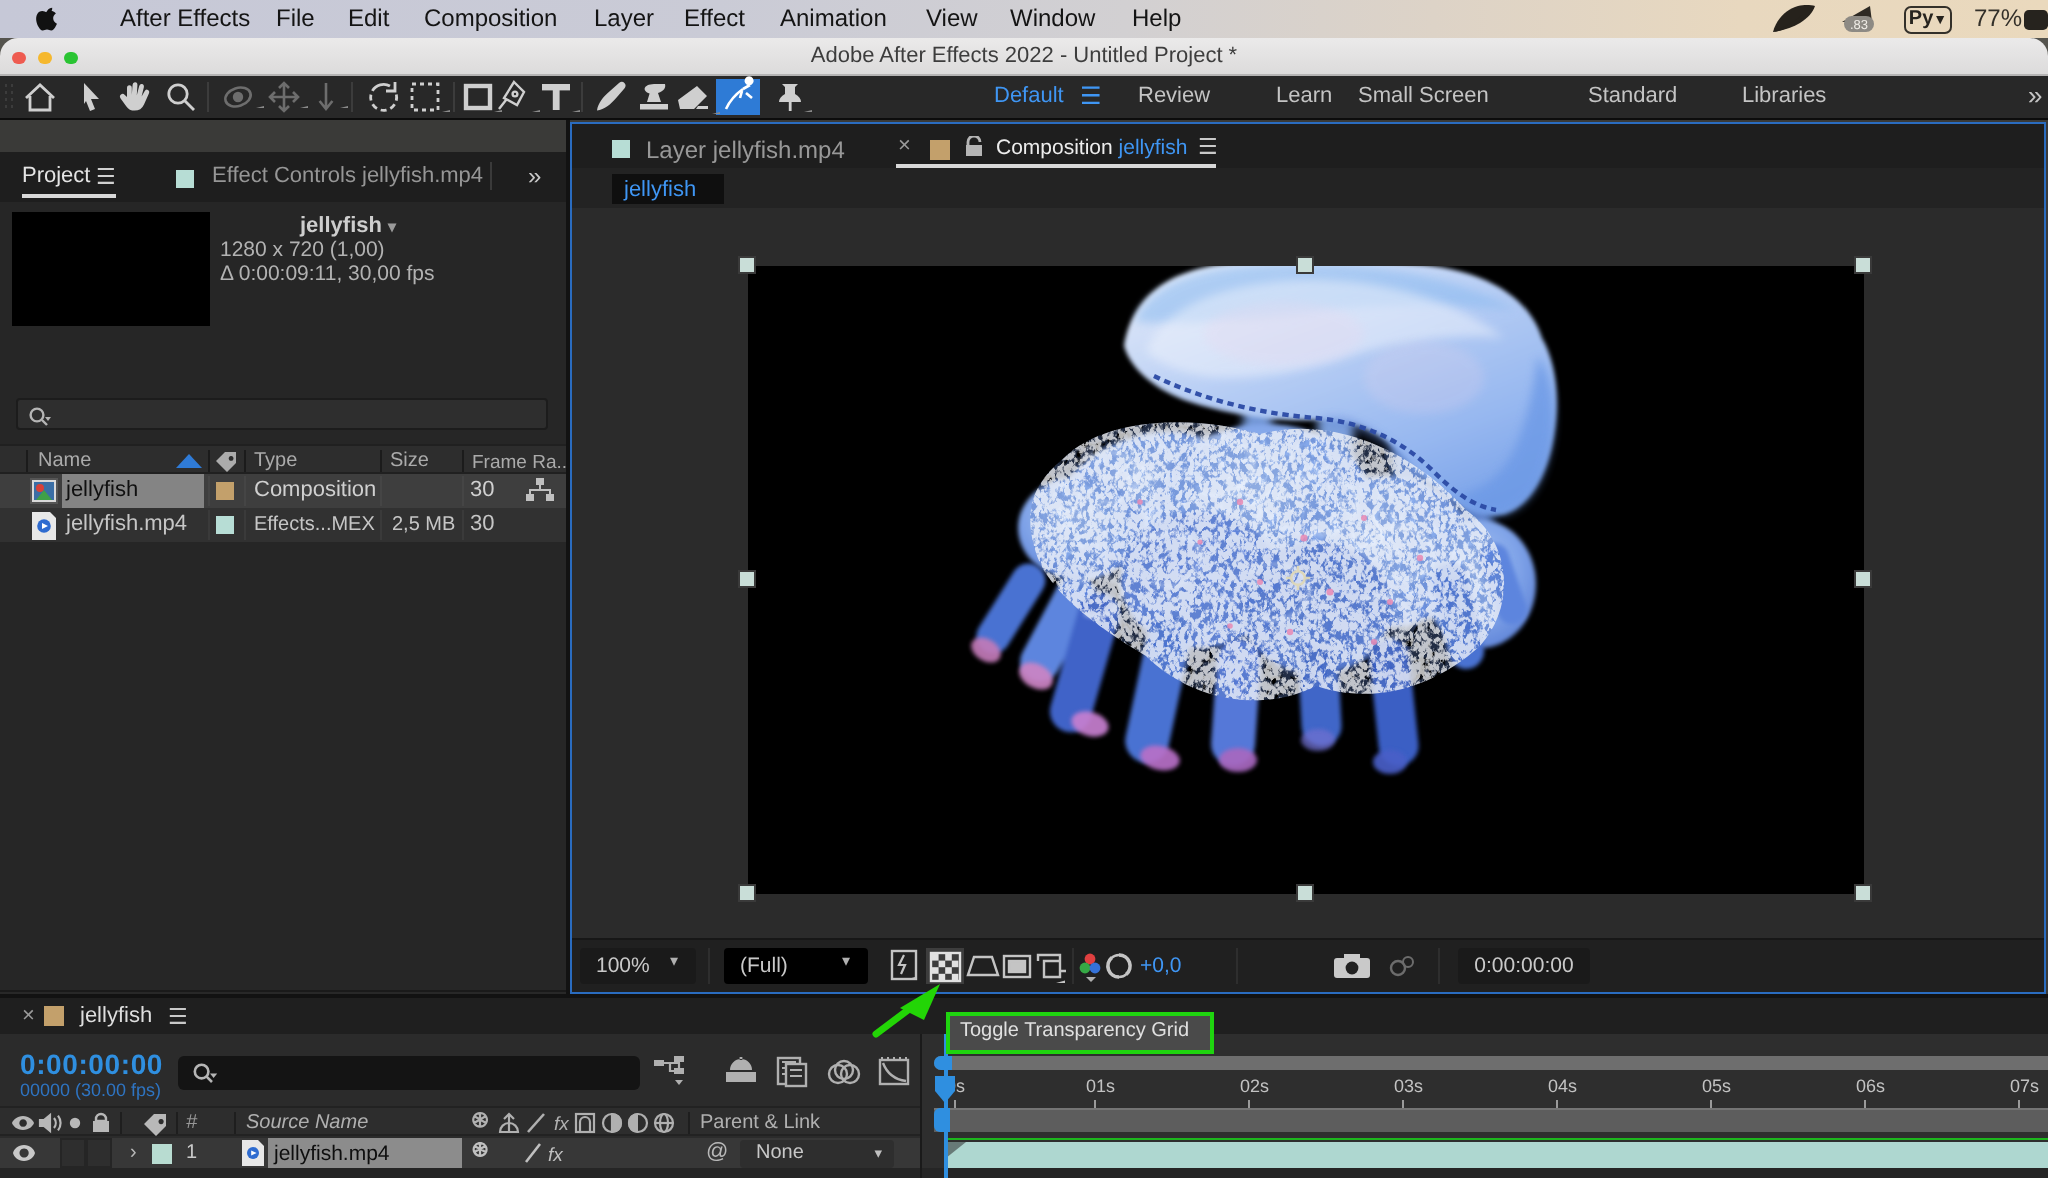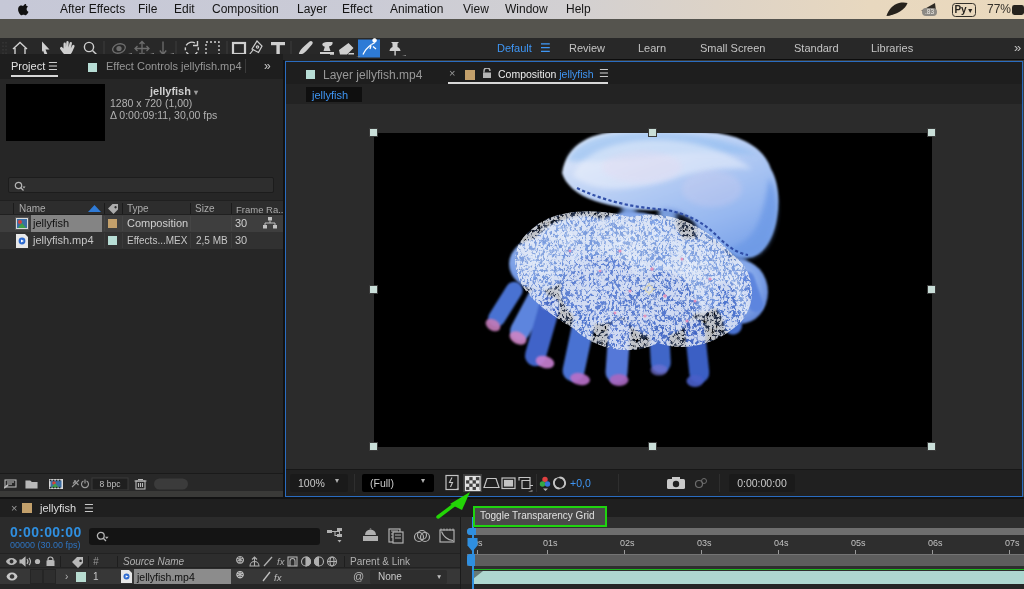--- a/index.html
+++ b/index.html
@@ -14,32 +14,38 @@
 
 #titlebar { position:absolute; left:0; top:19px; width:1024px; height:19px;
   background:linear-gradient(#ebeaea,#dcdbdb); border-radius:9px 9px 0 0;
   border-bottom:1px solid #b5b4b4; }
 .tl { position:absolute; top:6.5px; width:6.5px; height:6.5px; border-radius:50%; }
 #titletext { position:absolute; top:3px; width:100%; text-align:center; font-size:11px; color:#3d3d3d; }
 
 #toolbar { position:absolute; left:0; top:38px; width:1024px; height:22px; background:#282828; border-bottom:1px solid #0c0c0c; }
 .ws { position:absolute; top:4px; font-size:11px; color:#c4c4c4; }
 
-#projpanel { position:absolute; left:0; top:54px; width:330px; height:437px; background:#262626; }
+#projpanel { position:absolute; left:0; top:76px; width:330px; height:437px; background:#262626; }
 #comppanel { position:absolute; left:285px; top:61px; width:738px; height:436px; background:#2b2b2b; border:1px solid #2a6cc0; }
 #timeline { position:absolute; left:0; top:499px; width:1024px; height:90px; background:#262626; }
 .gap { position:absolute; background:#121212; }
 .hd { width:7px; height:7px; background:#c9ded8; outline:1px solid #3a3a3a; }
 .tk { top:3px; font-size:9px; color:#c2c2c2; }
 .tk::after { content:""; position:absolute; left:4px; top:12px; width:1px; height:4px; background:#9a9a9a; }
 </style>
 </head>
 <body>
 <div id="stage">
 <div id="behind" class="abs" style="left:0;top:19px;width:1024px;height:19px;background:#55544e;"></div>
+<div id="titlebar">
+  <div class="tl" style="left:6px;background:#ee5b50;"></div>
+  <div class="tl" style="left:19px;background:#f5b82e;"></div>
+  <div class="tl" style="left:32px;background:#2ac433;"></div>
+  <div id="titletext">Adobe After Effects 2022 - Untitled Project *</div>
+</div>
 <div id="menubar">
   <svg class="abs" style="left:17px;top:3px;" width="13" height="14" viewBox="0 0 13 14">
     <path fill="#111" d="M6.7 3.4c.6-.8 1.5-1.3 2.4-1.3.1 1-.3 1.9-.9 2.6-.6.7-1.5 1.2-2.4 1.1-.1-.9.4-1.8.9-2.4z" transform="translate(0,-1.2)"></path>
     <path fill="#111" d="M9.6 7.4c0-1.6 1.3-2.4 1.4-2.4-.8-1.1-1.9-1.3-2.3-1.3-1-.1-1.9.6-2.4.6-.5 0-1.3-.6-2.1-.6-1.1 0-2.1.6-2.6 1.6-1.1 2-.3 4.9.8 6.5.5.8 1.2 1.7 2 1.6.8 0 1.1-.5 2.1-.5 1 0 1.2.5 2.1.5.9 0 1.4-.8 2-1.6.6-.9.9-1.8.9-1.8s-1.8-.7-1.9-2.6z" transform="translate(0,-1.2)"></path>
   </svg>
   <div class="mi" style="left:40px;font-weight:normal;margin-left:20px;">After Effects</div>
   <div class="mi" style="left:138px;">File</div>
   <div class="mi" style="left:174px;">Edit</div>
   <div class="mi" style="left:212px;">Composition</div>
   <div class="mi" style="left:297px;">Layer</div>
@@ -121,21 +127,21 @@
           <path d="M266 18 l4 0 l0 -1 z"></path>
           <path d="M286 18 l4 0 l0 -1 z"></path>
           <path d="M356 19 l4 0 l0 -1 z"></path>
           <path d="M402 18 l4 0 l0 -1 z"></path>
         </g>
 </svg>
 <div class="ws" style="left:497px;color:#3f96f4;">Default</div>
 <div class="ws" style="left:540px;color:#3f96f4;font-size:12px;top:3px;">☰</div>
 <div class="ws" style="left:569px;">Review</div>
 <div class="ws" style="left:638px;">Learn</div>
-<div class="ws" style="left:700px;">Small Screen</div>
+<div class="ws" style="left:679px;">Small Screen</div>
 <div class="ws" style="left:794px;">Standard</div>
 <div class="ws" style="left:871px;">Libraries</div>
 <div class="ws" style="left:1014px;font-size:13px;top:2px;">»</div>
 </div>
 <div id="projpanel">
   <div class="abs" style="left:0;top:0;width:283px;height:25px;background:#1e1e1e;">
     <div class="abs" style="left:11px;top:6px;font-size:11px;color:#e4e4e4;">Project</div>
     <div class="abs" style="left:48px;top:6px;font-size:11px;color:#d0d0d0;">☰</div>
     <div class="abs" style="left:11px;top:21px;width:47px;height:1.5px;background:#d8d8d8;"></div>
     <div class="abs" style="left:88px;top:9px;width:9px;height:9px;background:#b7ddd5;"></div>

